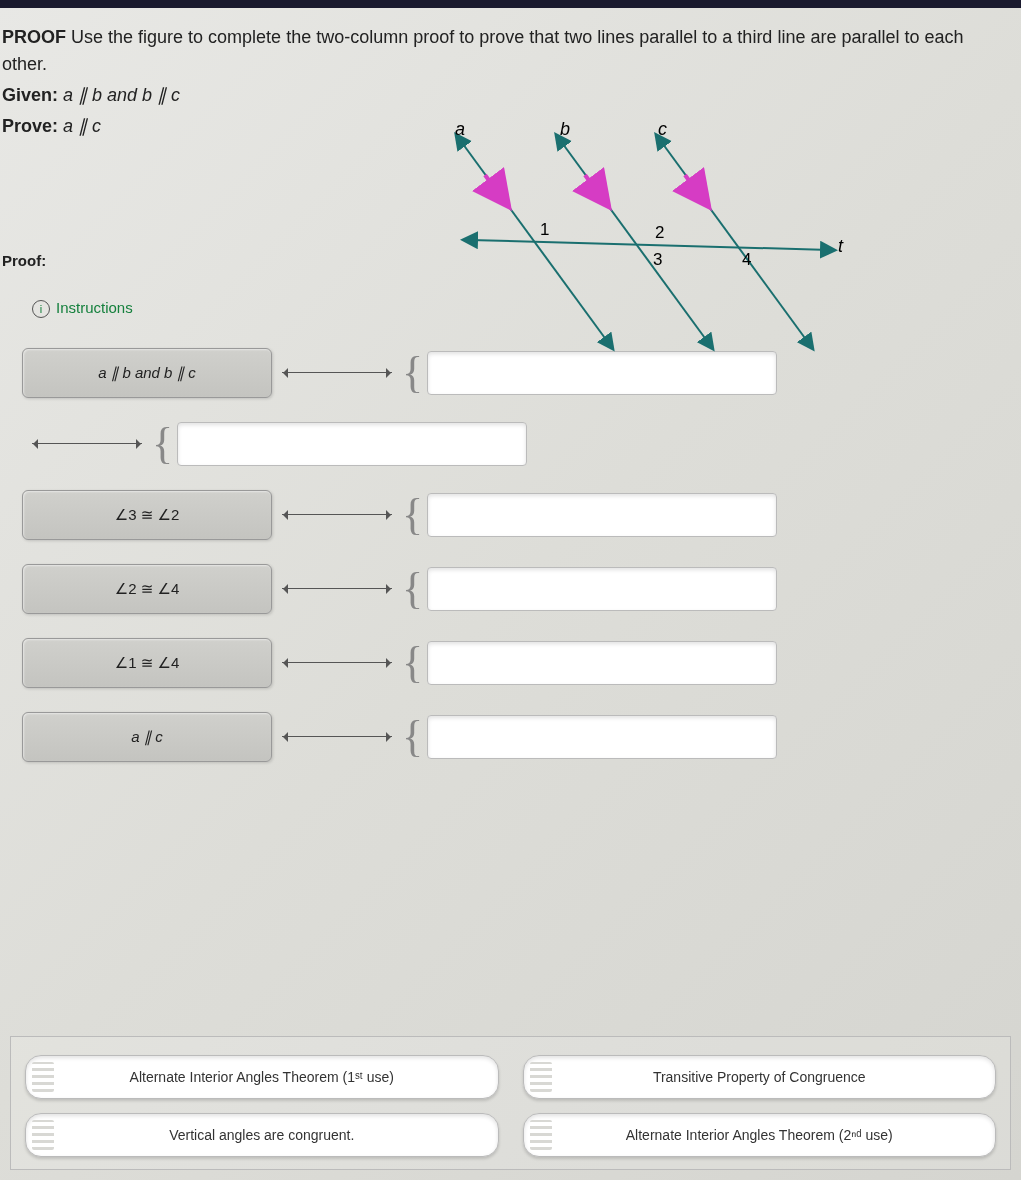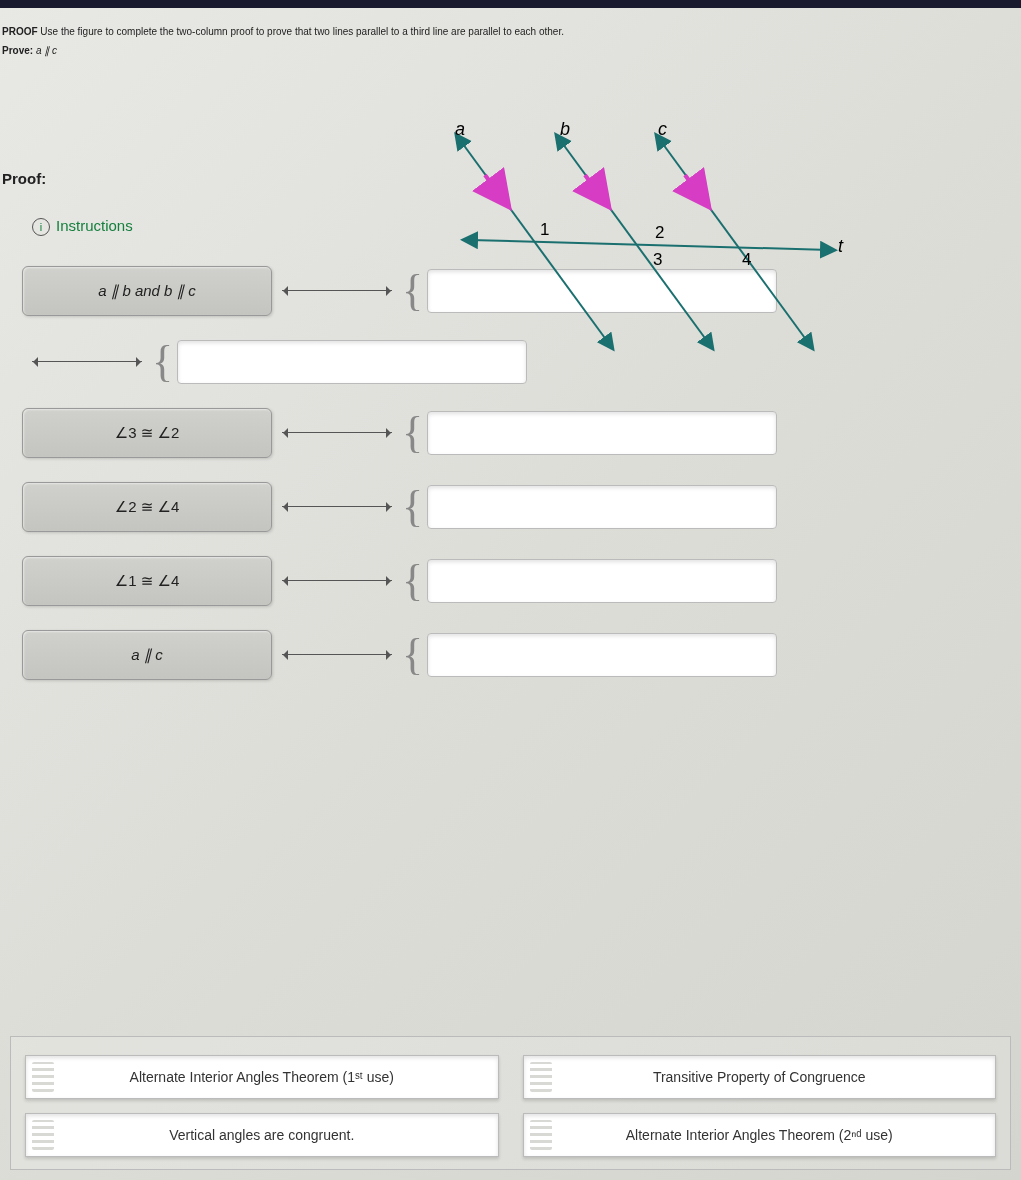--- a/index.html
+++ b/index.html
@@ -13,21 +13,21 @@
     position: relative;
   }
   .topbar {
     height: 8px;
     background: #1a1a2e;
   }
   .content {
     padding: 16px 10px 10px 2px;
   }
   .prompt-line {
-    font-size: 10px;
+    font-size: 18px;
     line-height: 1.5;
     margin-bottom: 4px;
   }
   .bold { font-weight: bold; }
   .ital { font-style: italic; }
   .figure-area {
     position: absolute;
     left: 440px;
     top: 120px;
     width: 500px;
@@ -127,21 +127,21 @@
     background: rgba(255,255,255,.15);
     padding: 18px 14px 12px 14px;
     display: grid;
     grid-template-columns: 1fr 1fr;
     column-gap: 24px;
     row-gap: 14px;
   }
   .answer-tile {
     background: #fff;
     border: 1px solid #bbb;
-    border-radius: 0;
+    border-radius: 16px;
     box-shadow: inset 0 2px 4px rgba(0,0,0,.12), 0 2px 3px rgba(0,0,0,.15);
     height: 44px;
     display: flex;
     align-items: center;
     justify-content: center;
     font-size: 14px;
     color: #333;
     cursor: grab;
     position: relative;
   }
@@ -156,20 +156,23 @@
 </style>
 </head>
 <body>
 
 <div class="topbar"></div>
 
 <div class="content">
 
   <div class="prompt-line">
     <span class="bold">PROOF</span><span> Use the figure to complete the two-column proof to prove that two lines parallel to a third line are parallel to each other.</span>
+  </div>
+  <div class="prompt-line">
+    <span class="bold">Given:</span><span class="ital"> a ∥ b and b ∥ c</span>
   </div>
   <div class="prompt-line">
     <span class="bold">Prove:</span><span class="ital"> a ∥ c</span>
   </div>
 
   <div class="figure-area">
     <svg width="500" height="240" viewBox="0 0 500 240">
       <defs>
         <marker id="arrB" markerWidth="9" markerHeight="9" refX="5" refY="4.5" orient="auto">
           <path d="M0,0 L9,4.5 L0,9 Z" fill="#1a6f6f"></path>

